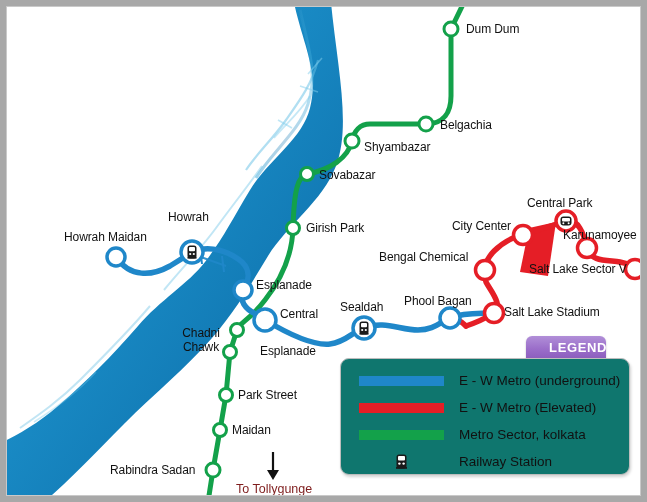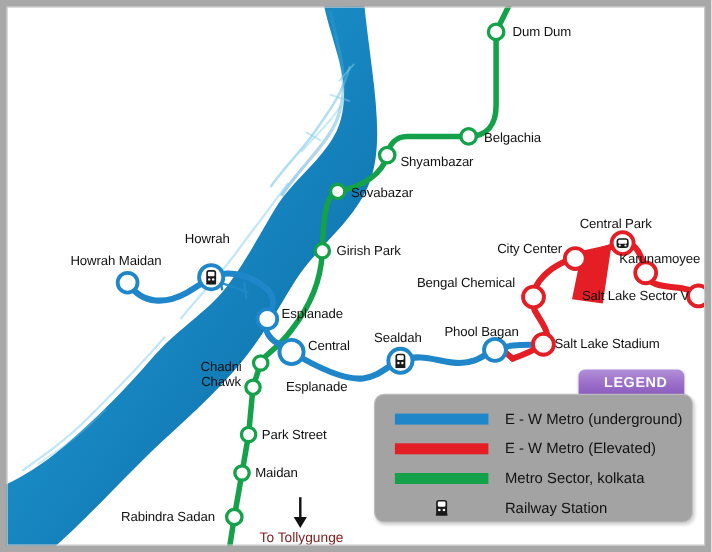--- a/index.html
+++ b/index.html
@@ -54,21 +54,21 @@
   .station-label.two-line {
     white-space: normal;
     line-height: 13.5px;
     text-align: center;
   }
   
   #legend-badge {
     position: absolute;
     left: 526px;
     top: 336px;
-    width: 96px;
+    width: 80px;
     height: 24px;
     border-radius: 6px 6px 0 0;
     background: linear-gradient(to bottom, #b18fd8 0%, #9a6dc9 55%, #8a5cbc 100%);
     box-shadow: 0 1px 2px rgba(0,0,0,0.25);
     z-index: 44;
   }
   #legend-badge-text {
     position: absolute;
     left: 0; top: 0;
     width: 104px;
@@ -78,21 +78,21 @@
     font-size: 13px;
     font-weight: bold;
     letter-spacing: 0.6px;
   }
   #legend-box {
     position: absolute;
     left: 340px;
     top: 358px;
     width: 290px;
     height: 117px;
-    background: #a3a3a3;
+    background: #0f766e;
     border: 1px solid #bdbdbd;
     border-radius: 9px;
     box-shadow: 1px 2px 3px rgba(0,0,0,0.18);
     z-index: 45;
     box-sizing: border-box;
     padding: 8px 0 0 0;
   }
   .legend-row {
     position: relative;
     height: 27px;

